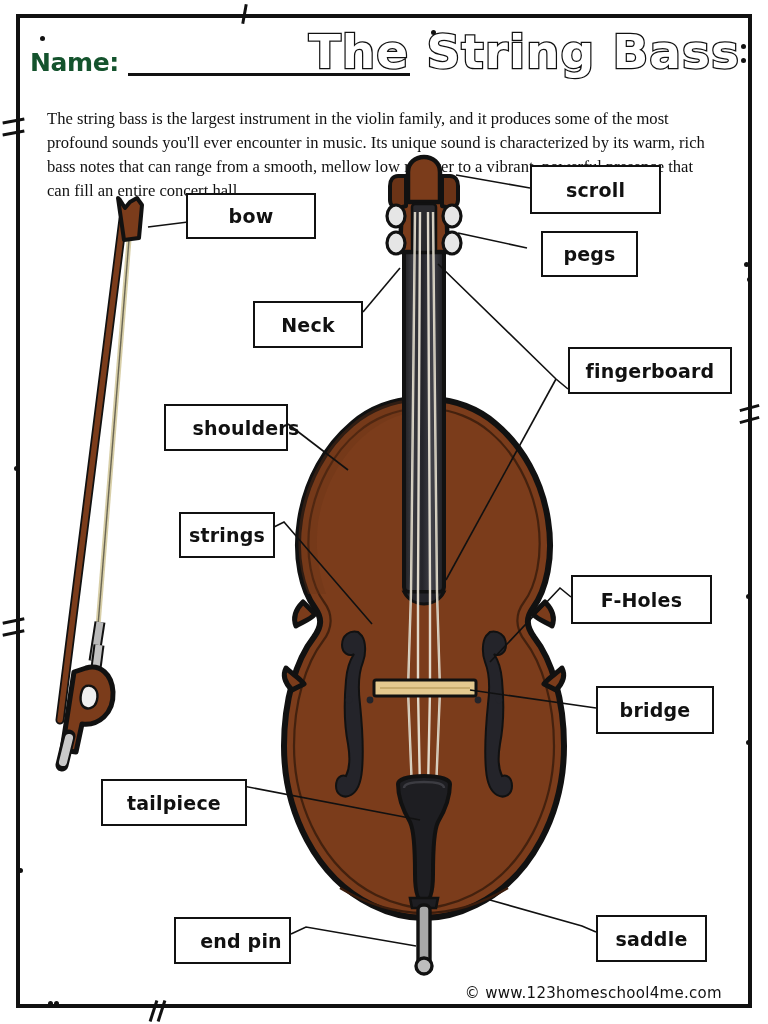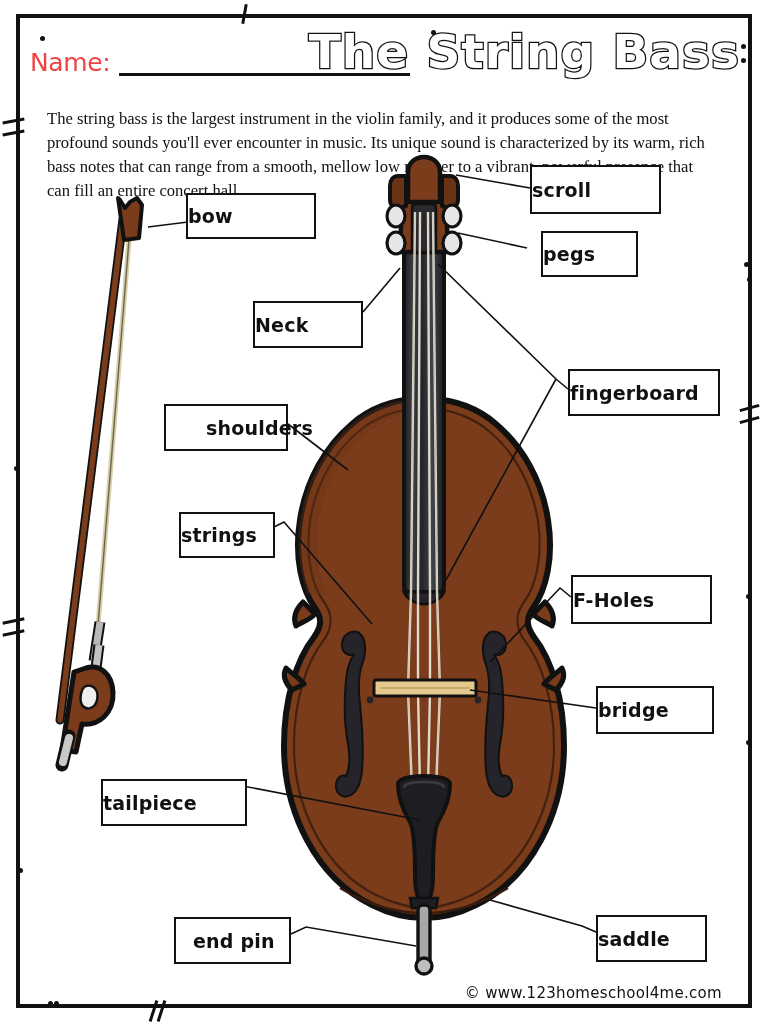--- a/index.html
+++ b/index.html
@@ -41,23 +41,23 @@
 
   
   .name-row {
     position: absolute;
     left: 30px; top: 34px;
     width: 380px; height: 44px;
     display: flex; align-items: flex-end;
   }
   .name-label {
     font-family: "DejaVu Sans", sans-serif;
-    font-weight: normal;
+    font-weight: bold;
     font-size: 25px;
-    color: #ef4444;
+    color: #14532d;
     letter-spacing: -0.4px;
     line-height: 1;
     padding-bottom: 3px;
   }
   .name-line {
     flex: 1;
     border-bottom: 3px solid #111;
     margin-left: 9px;
     margin-bottom: 2px;
     height: 1px;
@@ -88,20 +88,21 @@
     text-align: left;
   }
 
   
   .lbl {
     position: absolute;
     border: 2.5px solid #111;
     background: #fff;
     display: flex;
     align-items: center;
+    justify-content: center;
     font-family: "DejaVu Sans", sans-serif;
     font-weight: bold;
     font-size: 19px;
     color: #111;
     letter-spacing: 0.2px;
     z-index: 40;
   }
 
   
   #art {
@@ -347,21 +348,21 @@
       </div>
       <div class="lbl" style="left: 530px; top: 165px; width: 131px; height: 49px;">
         <span>scroll</span>
       </div>
       <div class="lbl" style="left: 541px; top: 231px; width: 97px; height: 46px;">
         <span>pegs</span>
       </div>
       <div class="lbl" style="left: 253px; top: 301px; width: 110px; height: 47px;">
         <span>Neck</span>
       </div>
-      <div class="lbl" style="left: 568px; top: 369px; width: 152px; height: 47px;">
+      <div class="lbl" style="left: 568px; top: 347px; width: 164px; height: 47px;">
         <span>fingerboard</span>
       </div>
       <div class="lbl" style="left: 164px; top: 404px; width: 124px; height: 47px; padding-left: 40px;">
         <span>shoulders</span>
       </div>
       <div class="lbl" style="left: 179px; top: 512px; width: 96px; height: 46px;">
         <span>strings</span>
       </div>
       <div class="lbl" style="left: 571px; top: 575px; width: 141px; height: 49px;">
         <span>F-Holes</span>

